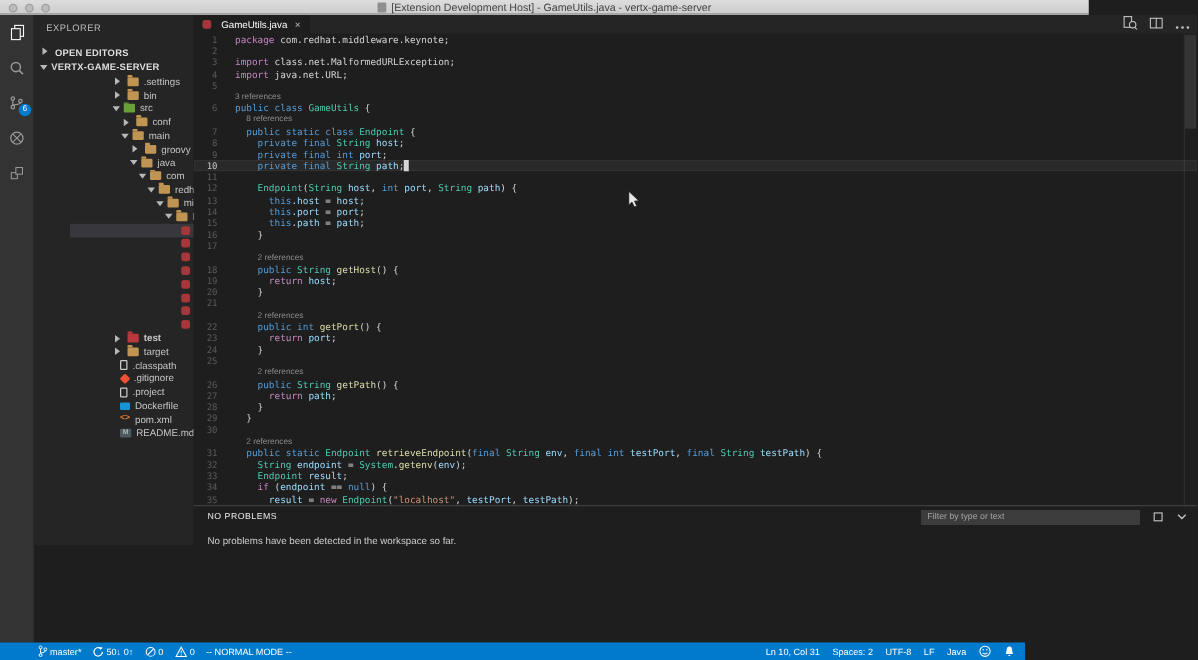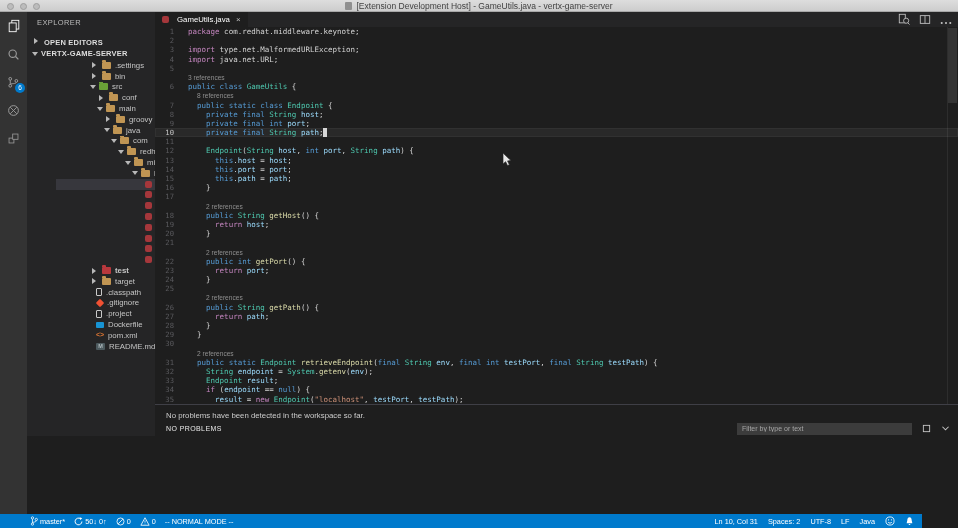--- a/index.html
+++ b/index.html
@@ -1,21 +1,21 @@
 <!DOCTYPE html>
 <html><head>
 <meta charset="utf-8">
 <style>
   * { margin:0; padding:0; box-sizing:border-box; }
   html,body { width:958px; height:528px; }
   body { position:relative; overflow:hidden; background:#1e1e1e;
          font-family:"Liberation Sans", sans-serif; }
 
   
-  #titlebar { position:absolute; left:0; top:0; width:958px; height:12px;
+  #titlebar { position:absolute; left:0; top:0; width:871px; height:12px;
     background:linear-gradient(#dddddd,#cdcdcd); border-bottom:1px solid #a8a8a8;
     display:flex; align-items:center; justify-content:center; }
   .traffic { position:absolute; left:7px; top:2.5px; display:flex; gap:6px; }
   .tl { width:7px; height:7px; border-radius:50%; background:#bcbcbc; border:1px solid #9e9e9e; }
   #title-text { font-size:8.5px; color:#424242; display:flex; align-items:center; gap:4px; }
   .title-ico { width:7px; height:8px; background:#8f8f8f; border-radius:1px; display:inline-block; }
 
   
   #activitybar { position:absolute; left:0; top:12px; width:27px; height:502px; background:#333333; }
   .ab-item { width:27px; height:28px; display:flex; align-items:center; justify-content:center;
@@ -81,21 +81,21 @@
   #panel-head { display:flex; align-items:center; height:17px; padding:0 8px 0 11px; }
   #panel-tab { font-size:7px; color:#e7e7e7; letter-spacing:.4px; }
   #panel-spacer { flex:1; }
   #panel-filter { width:175px; height:12px; background:#3c3c3c; border:1px solid #3c3c3c; color:#cccccc;
     font-size:7px; padding:0 4px; outline:none; font-family:"Liberation Sans", sans-serif; }
   #panel-filter::placeholder { color:#a6a6a6; }
   .panel-ic { margin-left:10px; color:#c5c5c5; display:flex; align-items:center; }
   #panel-msg { font-size:7.8px; color:#cccccc; padding:6px 0 0 11px; }
 
   
-  #statusbar { position:absolute; left:0; top:514px; width:922px; height:14px; background:#007acc;
+  #statusbar { position:absolute; left:0; top:514px; width:820px; height:14px; background:#007acc;
     color:#ffffff; display:flex; align-items:center; font-size:7.3px; }
   #sb-left { display:flex; align-items:center; gap:9px; padding-left:30px; }
   #sb-right { display:flex; align-items:center; gap:10px; margin-left:auto; padding-right:8px; }
   .sb-item { display:flex; align-items:center; gap:2px; white-space:nowrap; }
   .sb-item svg { display:block; }
 
   #mouse-cursor { position:absolute; left:503px; top:153px; z-index:50; }
 </style>
 </head>
 <body>
@@ -326,21 +326,21 @@
       <div class="crow">
         <span class="gut">1</span>
         <span class="ctext"><span class="tk-c">package</span><span class="tk-p"> com.redhat.middleware.keynote;</span></span>
       </div>
       <div class="crow">
         <span class="gut">2</span>
         <span class="ctext"></span>
       </div>
       <div class="crow">
         <span class="gut">3</span>
-        <span class="ctext"><span class="tk-c">import</span><span class="tk-p"> type.net.MalformedURLException;</span></span>
+        <span class="ctext"><span class="tk-c">import</span><span class="tk-p"> class.net.MalformedURLException;</span></span>
       </div>
       <div class="crow">
         <span class="gut">4</span>
         <span class="ctext"><span class="tk-c">import</span><span class="tk-p"> java.net.URL;</span></span>
       </div>
       <div class="crow">
         <span class="gut">5</span>
         <span class="ctext"></span>
       </div>
       <div class="crow">
@@ -486,36 +486,36 @@
       <div class="crow">
         <span class="gut">35</span>
         <span class="ctext"><span class="tk-p">      </span><span class="tk-v">result</span><span class="tk-p"> = </span><span class="tk-c">new</span><span class="tk-p"> </span><span class="tk-t">Endpoint</span><span class="tk-p">(</span><span class="tk-s">"localhost"</span><span class="tk-p">, </span><span class="tk-v">testPort</span><span class="tk-p">, </span><span class="tk-v">testPath</span><span class="tk-p">);</span></span>
       </div>
     </div>
   <div id="sb-rail"></div>
   <div id="scrollbar"></div>
 </div>
 
 <div id="panel">
-  <div id="panel-msg">No problems have been detected in the workspace so far.</div>
   <div id="panel-head">
     <span id="panel-tab">NO PROBLEMS</span>
     <span id="panel-spacer"></span>
     <input id="panel-filter" type="text" placeholder="Filter by type or text" style="">
     <span class="panel-ic">
       <svg width="9" height="9" viewBox="0 0 10 10">
           <rect x="1.5" y="1.5" width="7" height="7" fill="none" stroke="currentColor"></rect>
         </svg>
     </span>
     <span class="panel-ic">
       <svg width="9" height="7" viewBox="0 0 10 8">
           <polyline points="1.5,2 5,5.5 8.5,2" fill="none" stroke="currentColor" stroke-width="1.2"></polyline>
         </svg>
     </span>
   </div>
+  <div id="panel-msg">No problems have been detected in the workspace so far.</div>
 </div>
 
 <div id="statusbar">
   <div id="sb-left">
       <div class="sb-item">
         <span>
           <svg width="8" height="10" viewBox="0 0 10 13">
             <circle cx="3" cy="2.5" r="1.5" fill="none" stroke="currentColor"></circle>
             <circle cx="3" cy="10.5" r="1.5" fill="none" stroke="currentColor"></circle>
             <circle cx="8" cy="4.5" r="1.5" fill="none" stroke="currentColor"></circle>

